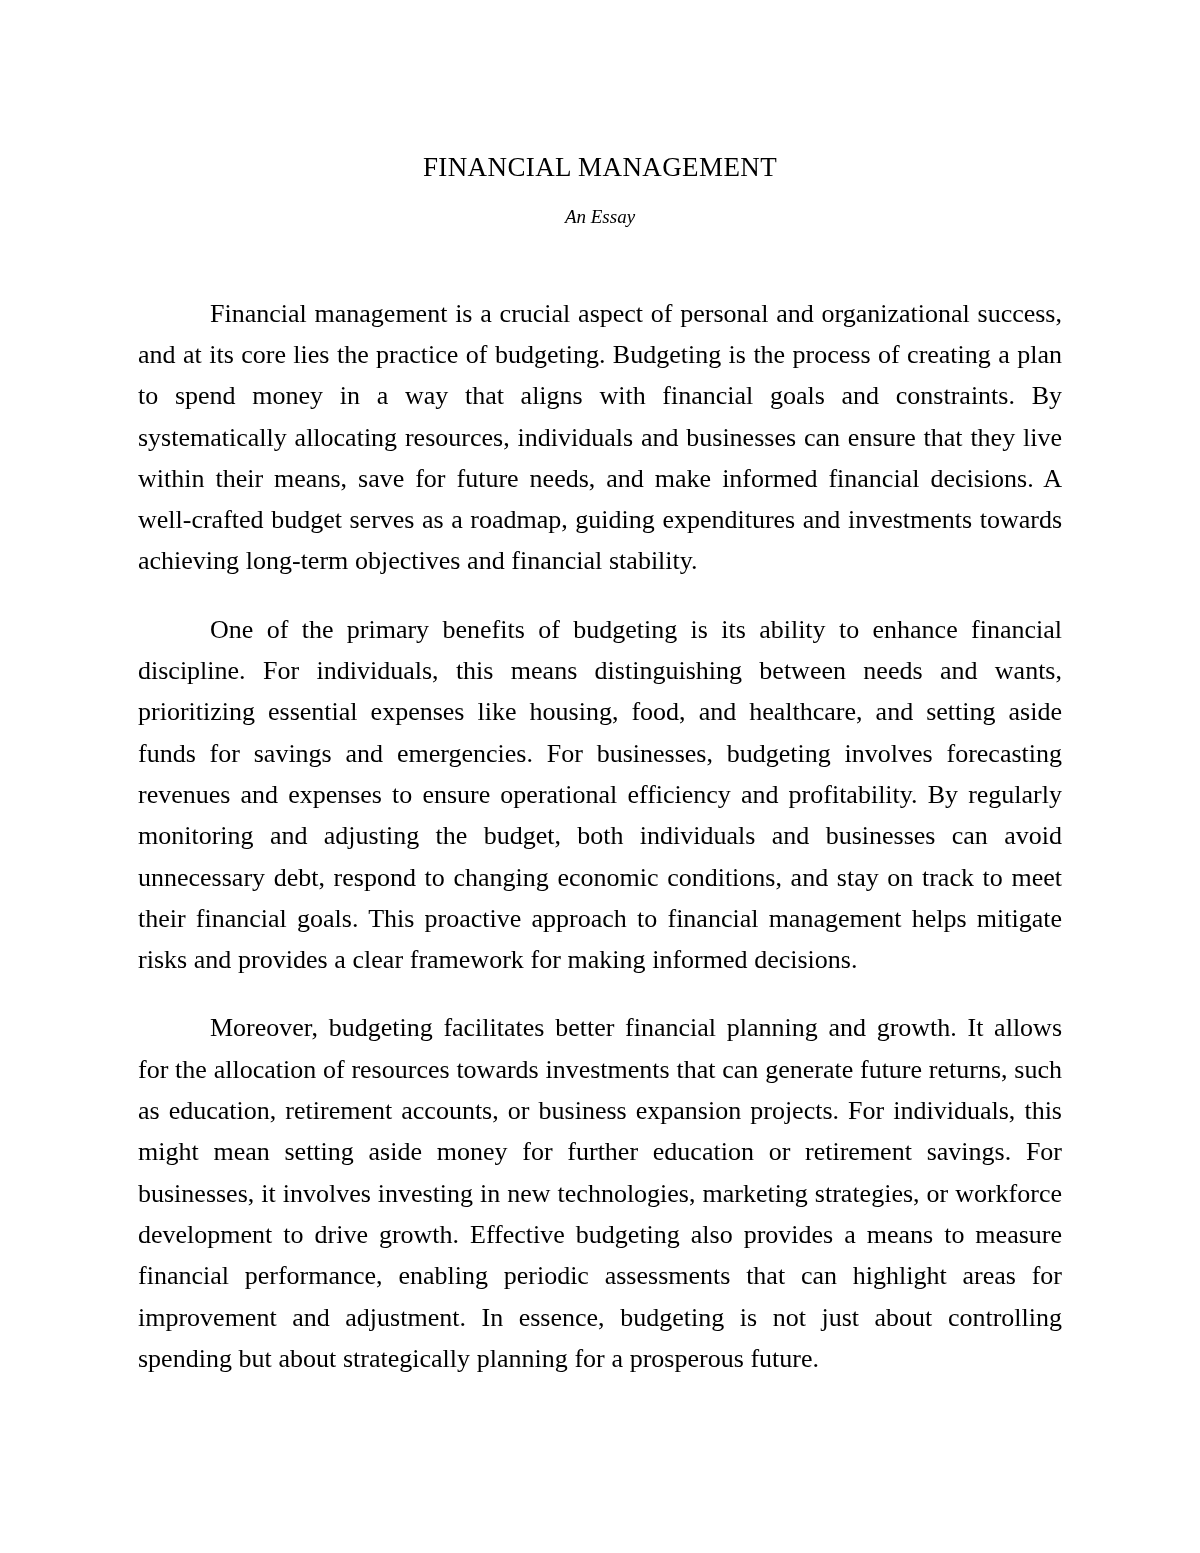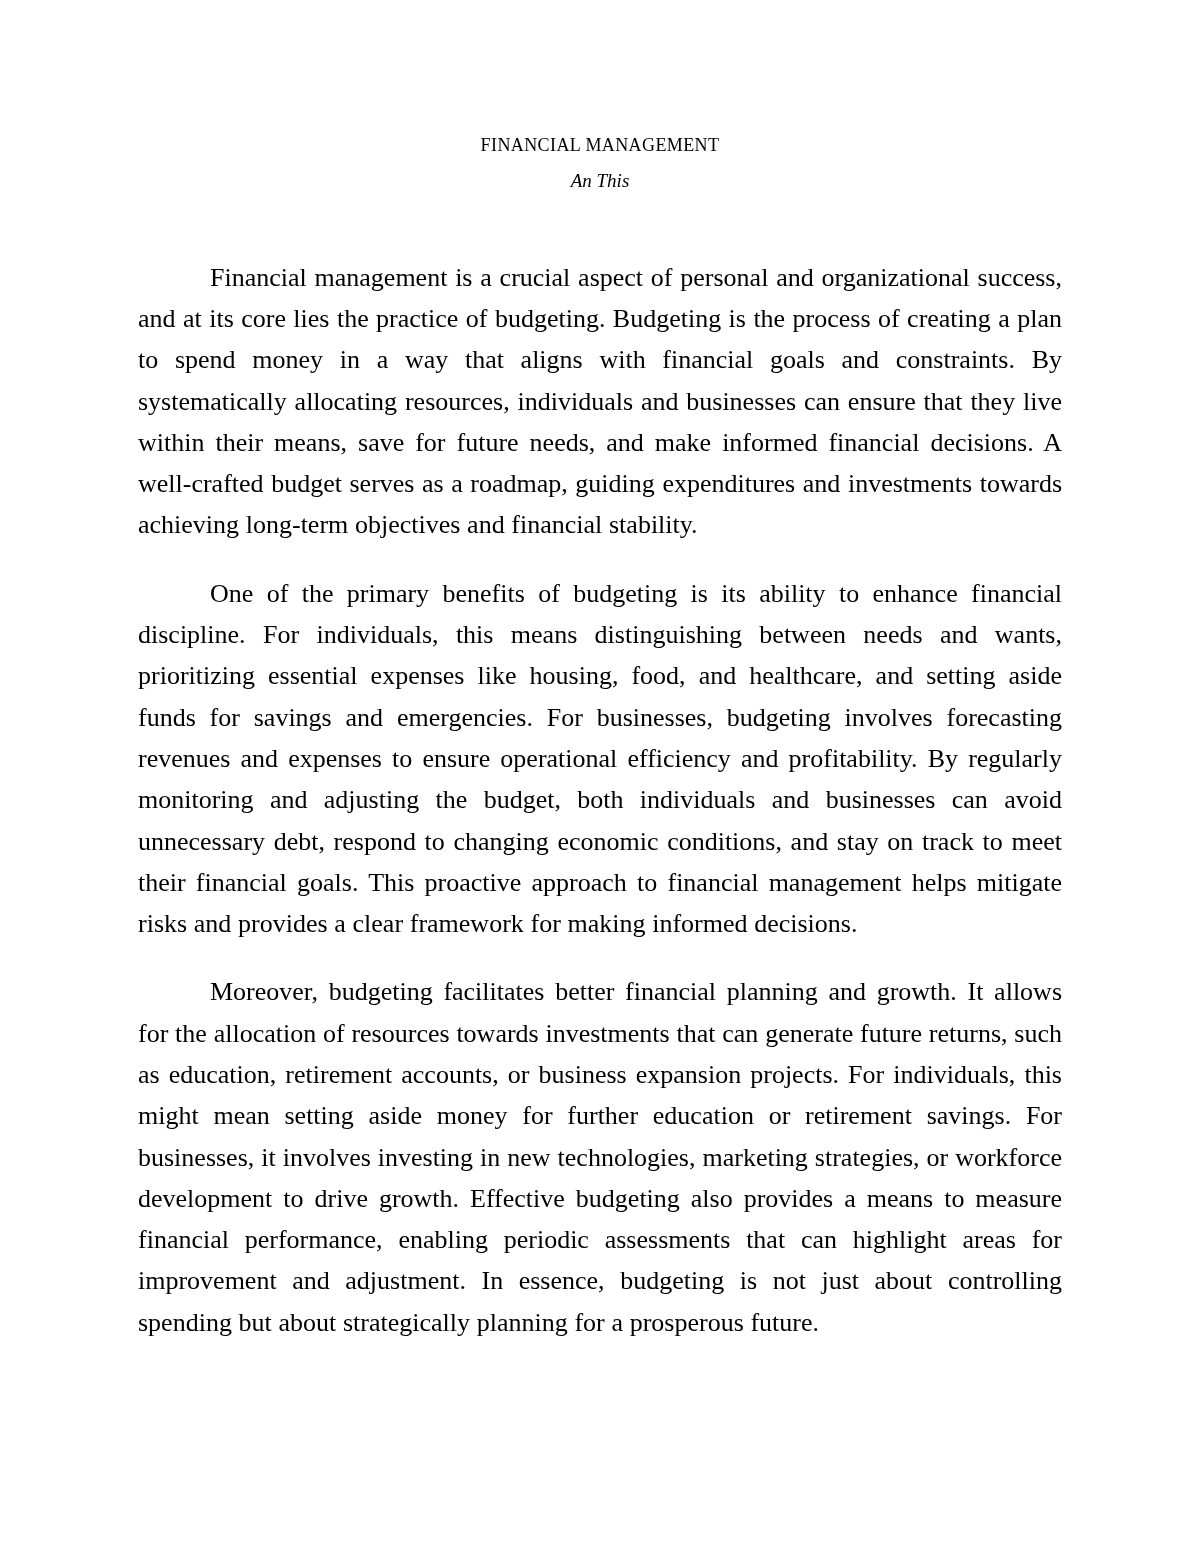--- a/index.html
+++ b/index.html
@@ -16,24 +16,24 @@
   }
   .page {
     box-sizing: border-box;
     width: 1200px;
     height: 1553px;
     padding: 132px 138px 0 138px;
     background: #ffffff;
   }
   .doc-title {
     text-align: center;
-    font-size: 18px;
+    font-size: 27px;
     letter-spacing: 0.4px;
     line-height: 1.45;
-    margin: 0;
+    margin: 16px;
     font-weight: normal;
   }
   .doc-subtitle {
     text-align: center;
     font-size: 19px;
     font-style: italic;
     line-height: 1.45;
     margin: 9px 0 0 0;
     font-weight: normal;
   }
@@ -52,21 +52,21 @@
     margin-bottom: 0;
   }
 </style>
 </head>
 <body>
 
 <div class="page">
 
   <h1 class="doc-title">FINANCIAL MANAGEMENT</h1>
 
-  <div class="doc-subtitle">An This</div>
+  <div class="doc-subtitle">An Essay</div>
 
   <div class="body-block">
     <p class="para">Financial management is a crucial aspect of personal and organizational success, and at its core lies the practice of budgeting. Budgeting is the process of creating a plan to spend money in a way that aligns with financial goals and constraints. By systematically allocating resources, individuals and businesses can ensure that they live within their means, save for future needs, and make informed financial decisions. A well-crafted budget serves as a roadmap, guiding expenditures and investments towards achieving long-term objectives and financial stability.</p>
     <p class="para">One of the primary benefits of budgeting is its ability to enhance financial discipline. For individuals, this means distinguishing between needs and wants, prioritizing essential expenses like housing, food, and healthcare, and setting aside funds for savings and emergencies. For businesses, budgeting involves forecasting revenues and expenses to ensure operational efficiency and profitability. By regularly monitoring and adjusting the budget, both individuals and businesses can avoid unnecessary debt, respond to changing economic conditions, and stay on track to meet their financial goals. This proactive approach to financial management helps mitigate risks and provides a clear framework for making informed decisions.</p>
     <p class="para">Moreover, budgeting facilitates better financial planning and growth. It allows for the allocation of resources towards investments that can generate future returns, such as education, retirement accounts, or business expansion projects. For individuals, this might mean setting aside money for further education or retirement savings. For businesses, it involves investing in new technologies, marketing strategies, or workforce development to drive growth. Effective budgeting also provides a means to measure financial performance, enabling periodic assessments that can highlight areas for improvement and adjustment. In essence, budgeting is not just about controlling spending but about strategically planning for a prosperous future.</p>
   </div>
 
 </div>
 
 </body></html>

